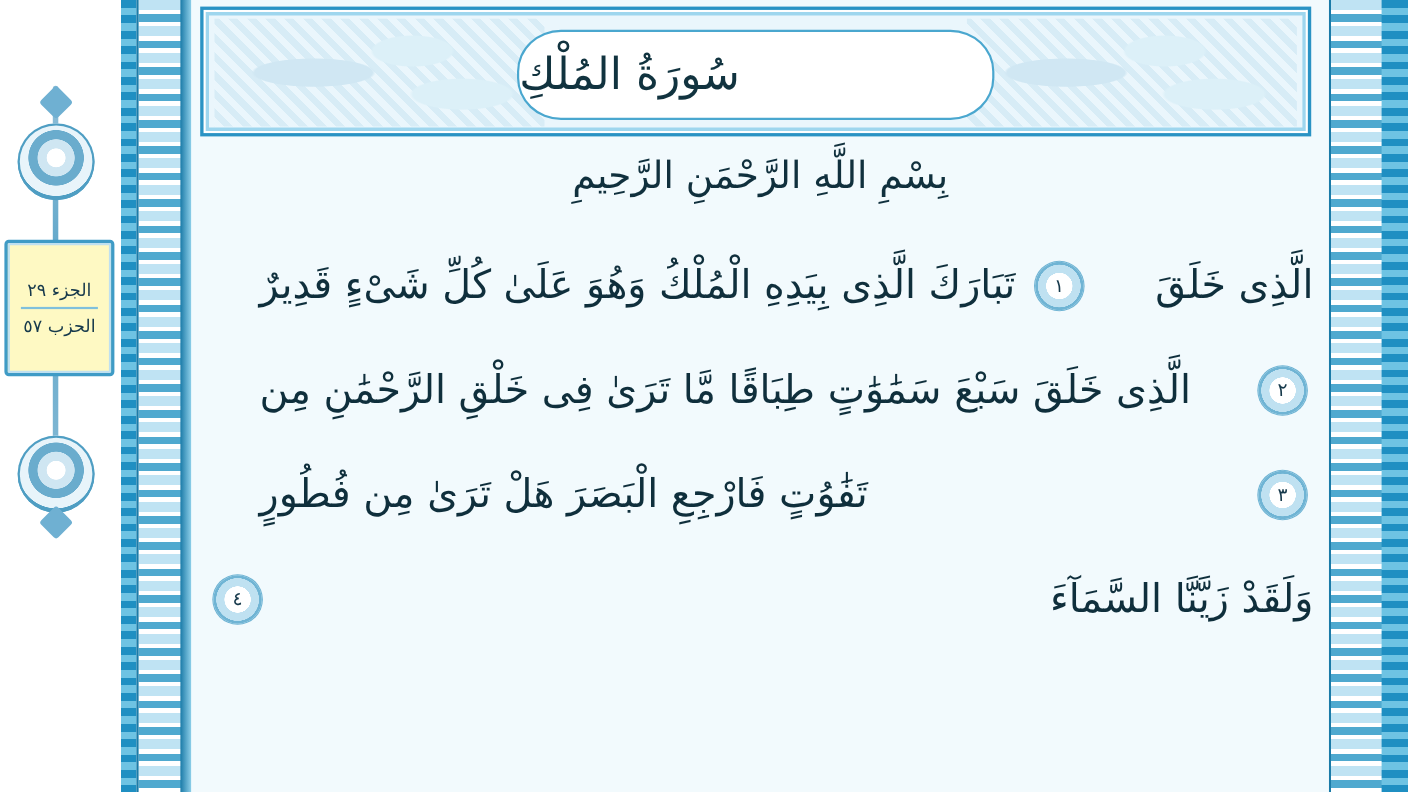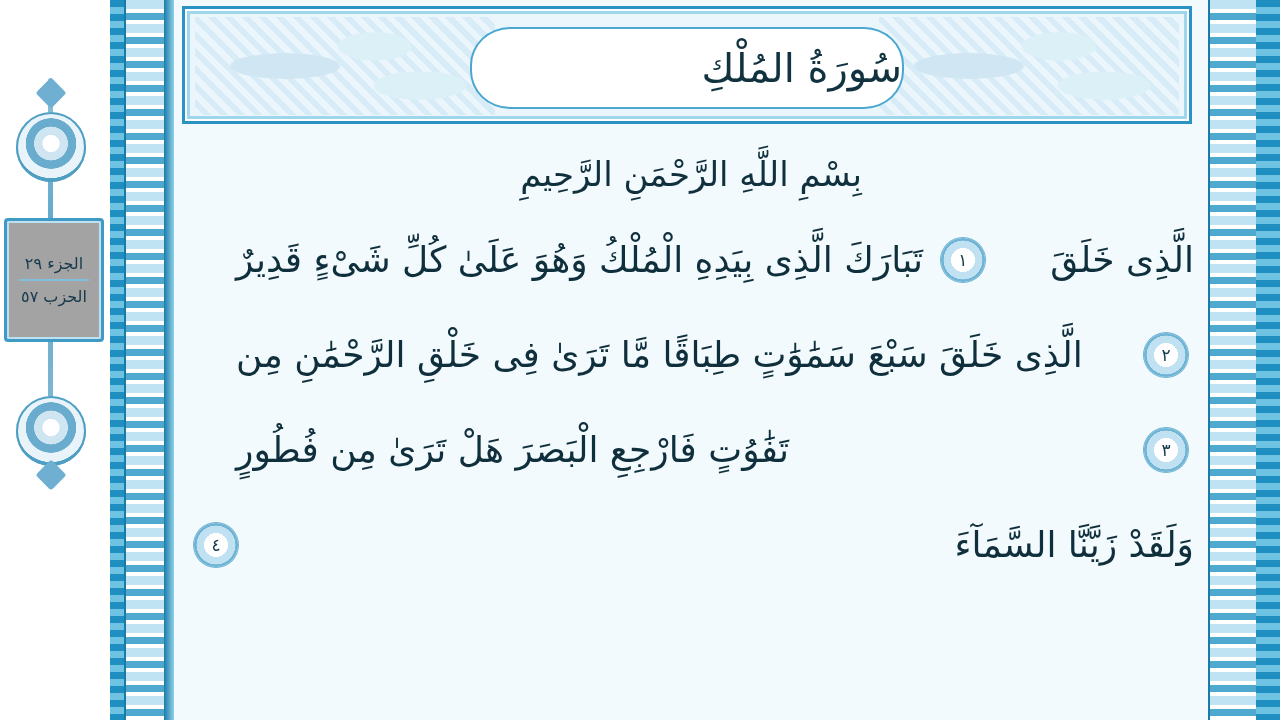--- a/index.html
+++ b/index.html
@@ -69,21 +69,21 @@
     box-shadow: 0 0 0 2px #4f9ec3 inset;
   }
   .orn-circle.one { top: 34px; }
   .orn-circle.two { top: 318px; }
   .juz-box {
     position: absolute;
     left: 0px;
     top: 140px;
     width: 94px;
     height: 118px;
-    background: #a3a3a3;
+    background: #fef9c3;
     border: 3px solid #3f9bc6;
     border-radius: 4px;
     box-shadow: 0 0 0 2px #bfe0f0 inset;
     display: flex;
     flex-direction: column;
     align-items: center;
     justify-content: center;
     gap: 6px;
   }
   .juz-line {
@@ -181,21 +181,21 @@
     left: 50%;
     top: 18px;
     transform: translateX(-50%);
     width: 430px;
     height: 78px;
     background: #ffffff;
     border: 2px solid #4aa7cf;
     border-radius: 40px / 38px;
     display: flex;
     align-items: center;
-    justify-content: flex-end;
+    justify-content: flex-start;
   }
   .surah-title {
     direction: rtl;
     font-size: 40px;
     color: #11333f;
     font-family: "DejaVu Sans", sans-serif;
     letter-spacing: 0;
     white-space: nowrap;
   }
 
@@ -203,21 +203,20 @@
   .basmala {
     position: absolute;
     left: 0;
     top: 140px;
     width: 1034px;
     text-align: center;
     direction: rtl;
     font-size: 34px;
     color: #10303d;
     font-family: "DejaVu Sans", sans-serif;
-    margin-top: 14px;
   }
 
   
   .lines {
     position: absolute;
     left: 14px;
     top: 212px;
     width: 1006px;
     direction: rtl;
   }

